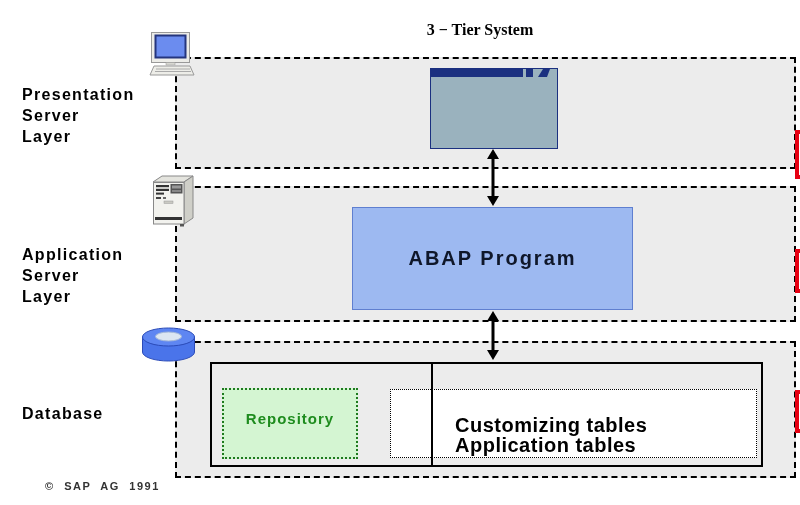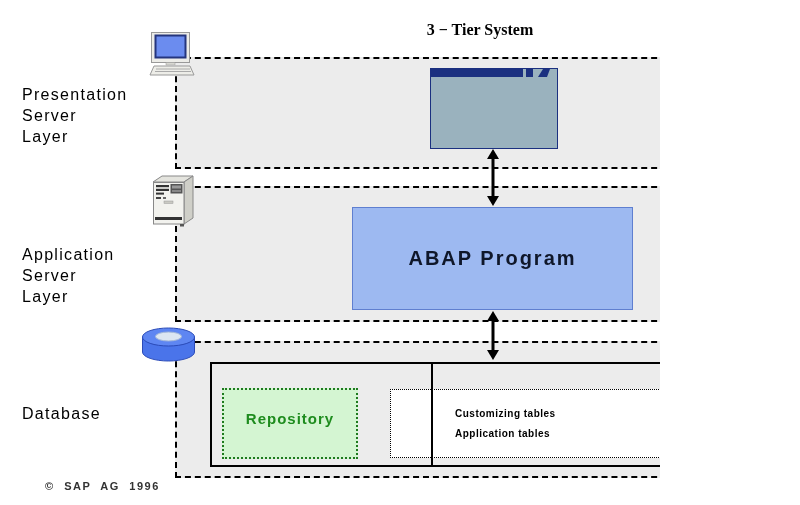--- a/index.html
+++ b/index.html
@@ -1,32 +1,32 @@
 <!DOCTYPE html>
 <html><head>
 <meta charset="utf-8">
 <style>
   html,body{margin:0;padding:0;background:#fff;}
   .stage{
-    position:relative;width:660px;height:505px;background:#ffffff;
+    position:relative;width:800px;height:505px;background:#ffffff;
     overflow:hidden;font-family:"Liberation Sans",sans-serif;color:#000;
   }
   .diagram-title{
     position:absolute;left:330px;top:21px;width:300px;text-align:center;
     font-family:"Liberation Serif",serif;font-weight:bold;font-size:16px;
   }
   .layer{
     position:absolute;left:175px;width:621px;box-sizing:border-box;
     background:#ECECEC;border:2px dashed #000;
   }
   .layer.presentation{top:57px;height:112px;}
   .layer.application{top:186px;height:136px;}
   .layer.database{top:341px;height:137px;}
   .side-label{
-    position:absolute;left:22px;font-weight:normal;font-size:16px;
+    position:absolute;left:22px;font-weight:bold;font-size:16px;
     letter-spacing:1.3px;line-height:21px;white-space:pre-line;
   }
   .side-label.presentation{top:84px;}
   .side-label.application{top:244px;}
   .side-label.database{top:403px;}
   .icon{position:absolute;}
   .icon.workstation{left:146px;top:32px;}
   .icon.server{left:150px;top:175px;}
   .icon.cylinder{left:140px;top:326px;}
   .gui-window{position:absolute;left:430px;top:68px;}
@@ -60,21 +60,21 @@
   }
   .repository-box span{
     display:inline-block;margin-top:20px;font-weight:bold;font-size:15px;
     letter-spacing:1px;color:#1E8C1E;
   }
   .tables-box{
     position:absolute;left:390px;top:389px;width:367px;height:69px;
     box-sizing:border-box;background:#ffffff;border:1px dotted #000;
   }
   .tables-box span{
-    display:inline-block;margin:14px 0 0 64px;font-weight:bold;font-size:10px;
+    display:inline-block;margin:25px 0 0 64px;font-weight:bold;font-size:20px;
     letter-spacing:0.5px;line-height:20px;white-space:pre-line;
   }
   .db-divider{
     position:absolute;left:431px;top:362px;width:2px;height:105px;background:#000;
   }
   .red-marker{
     position:absolute;left:795px;width:30px;box-sizing:border-box;
     background:#fff;border:4px solid #E60012;
   }
   .red-marker.m1{top:130px;height:49px;}
@@ -182,15 +182,15 @@
     <span>Customizing tables
 Application tables</span>
   </div>
 
   <div class="db-divider"></div>
 
   <div class="red-marker m1"></div>
   <div class="red-marker m2"></div>
   <div class="red-marker m3"></div>
 
-  <div class="copyright">© SAP AG 1996</div>
+  <div class="copyright">© SAP AG 1991</div>
 
 </div>
 
 </body></html>

